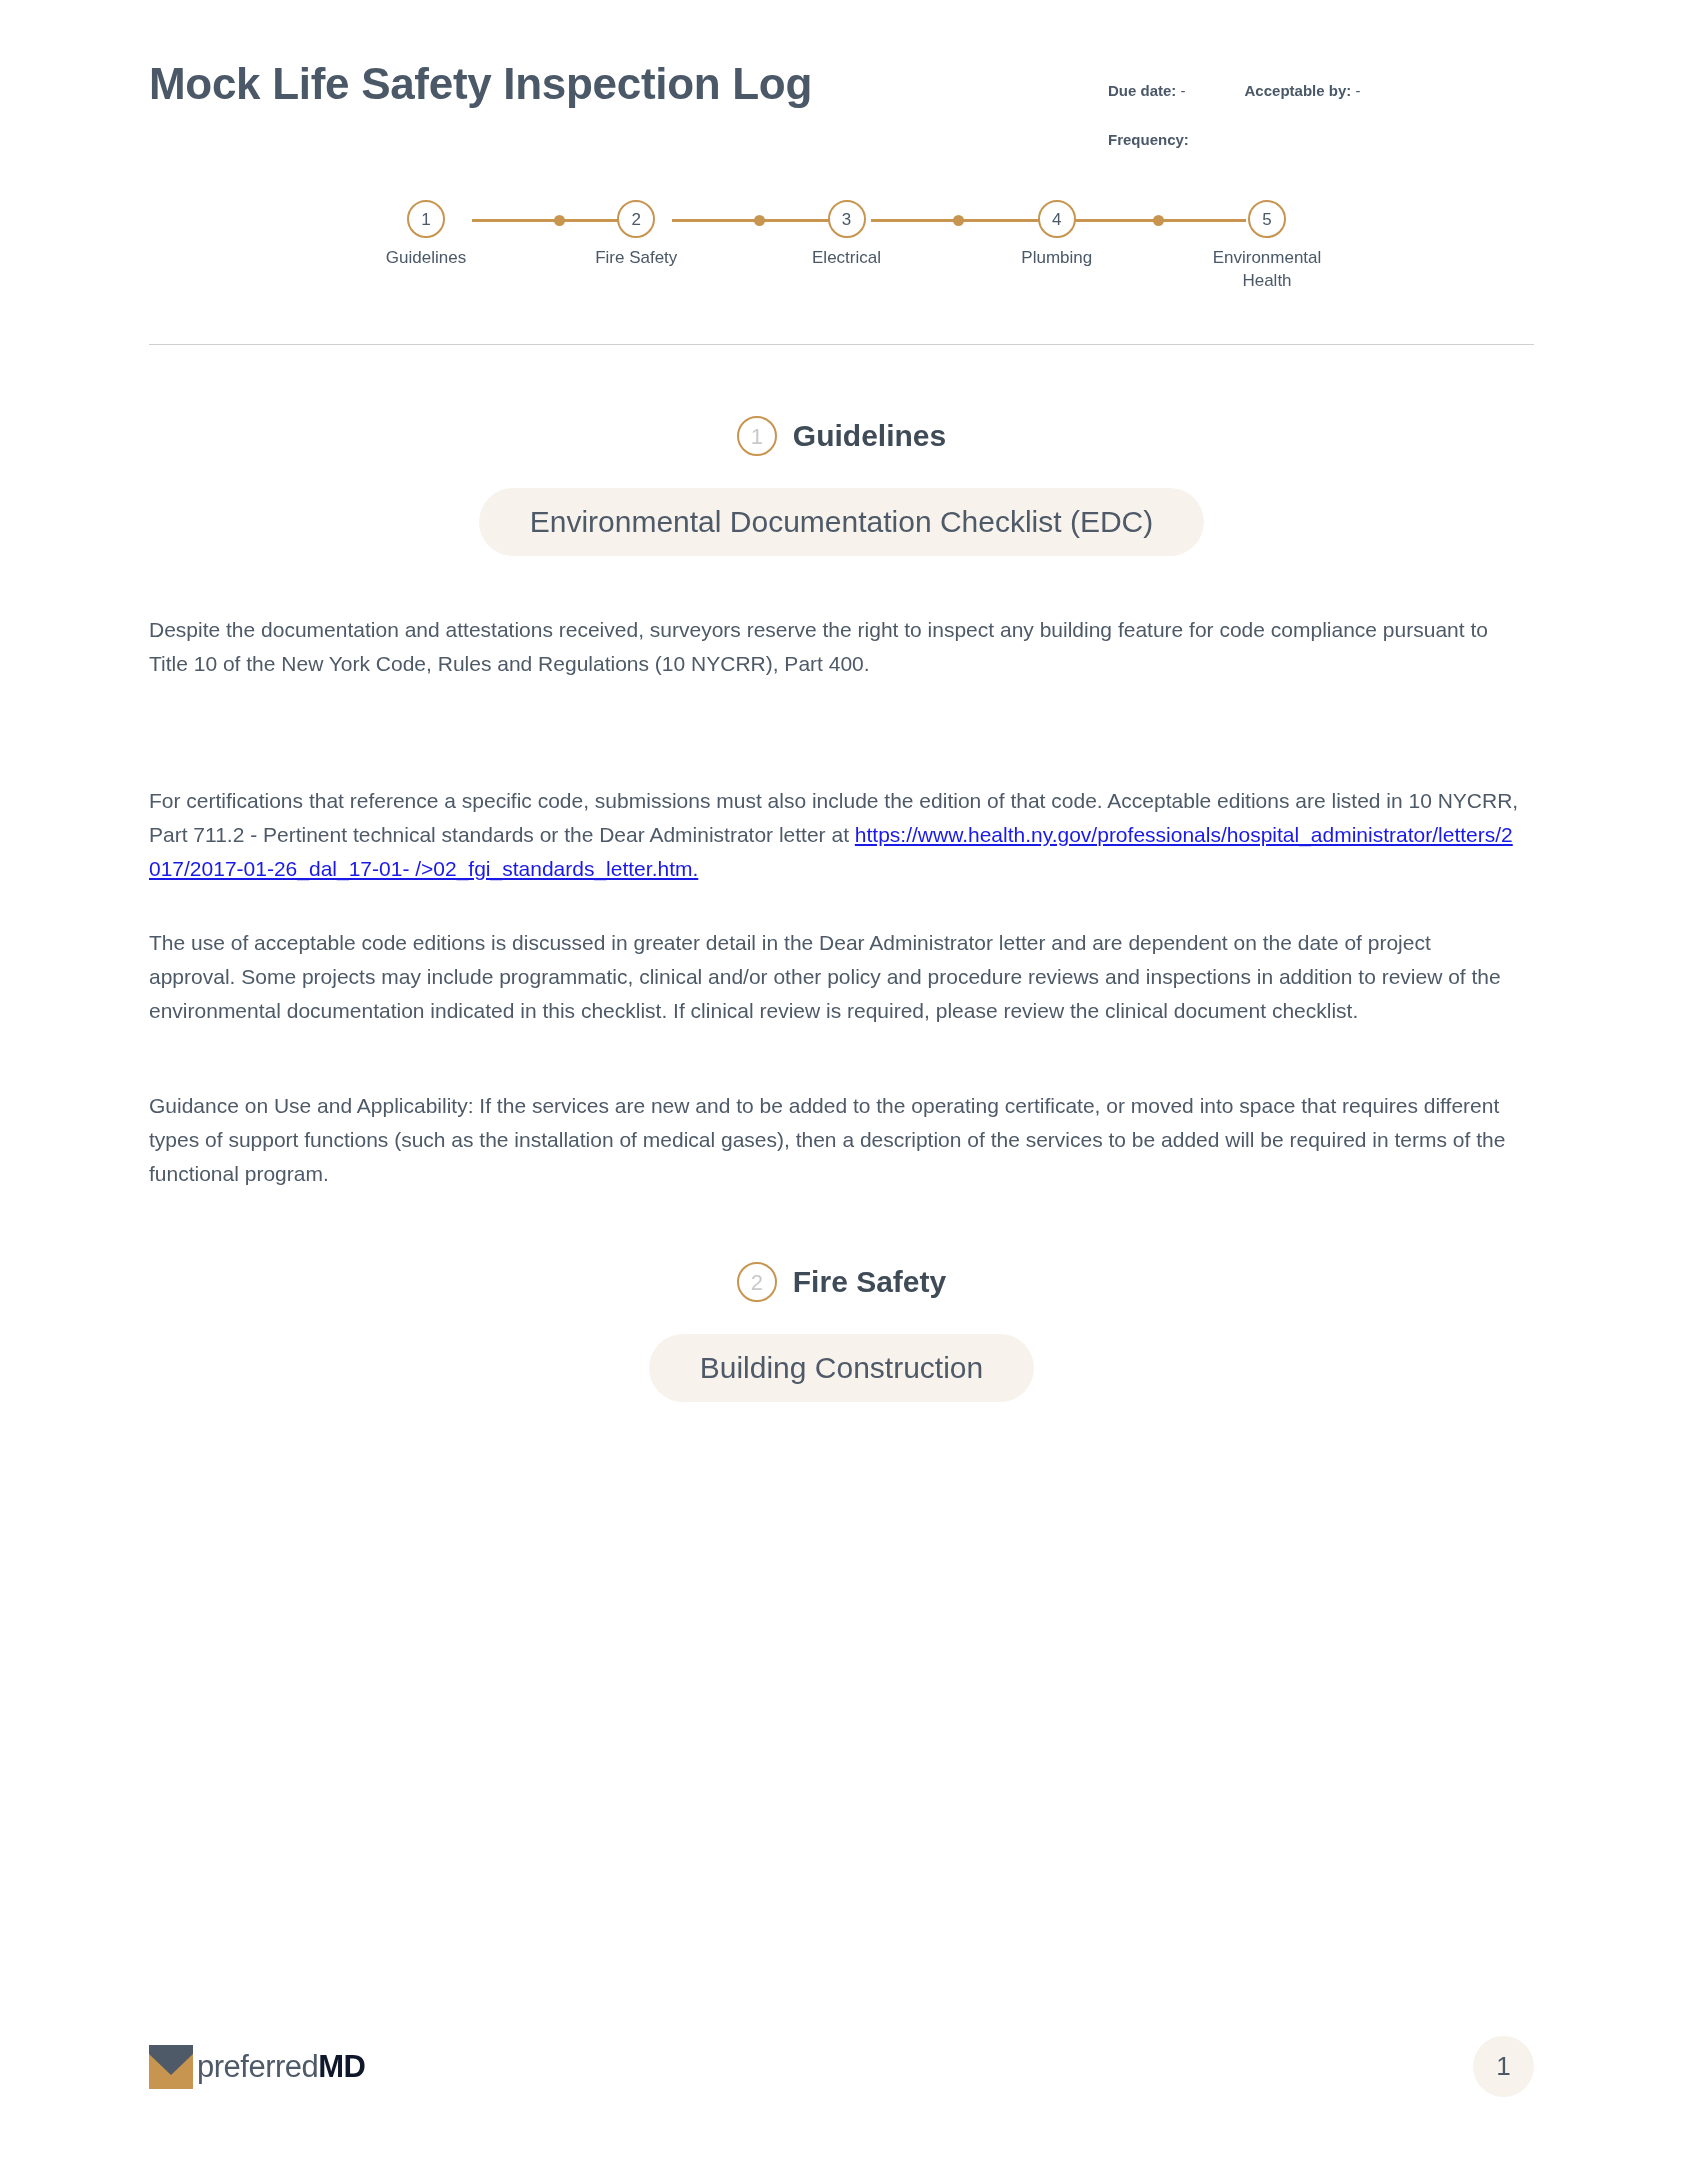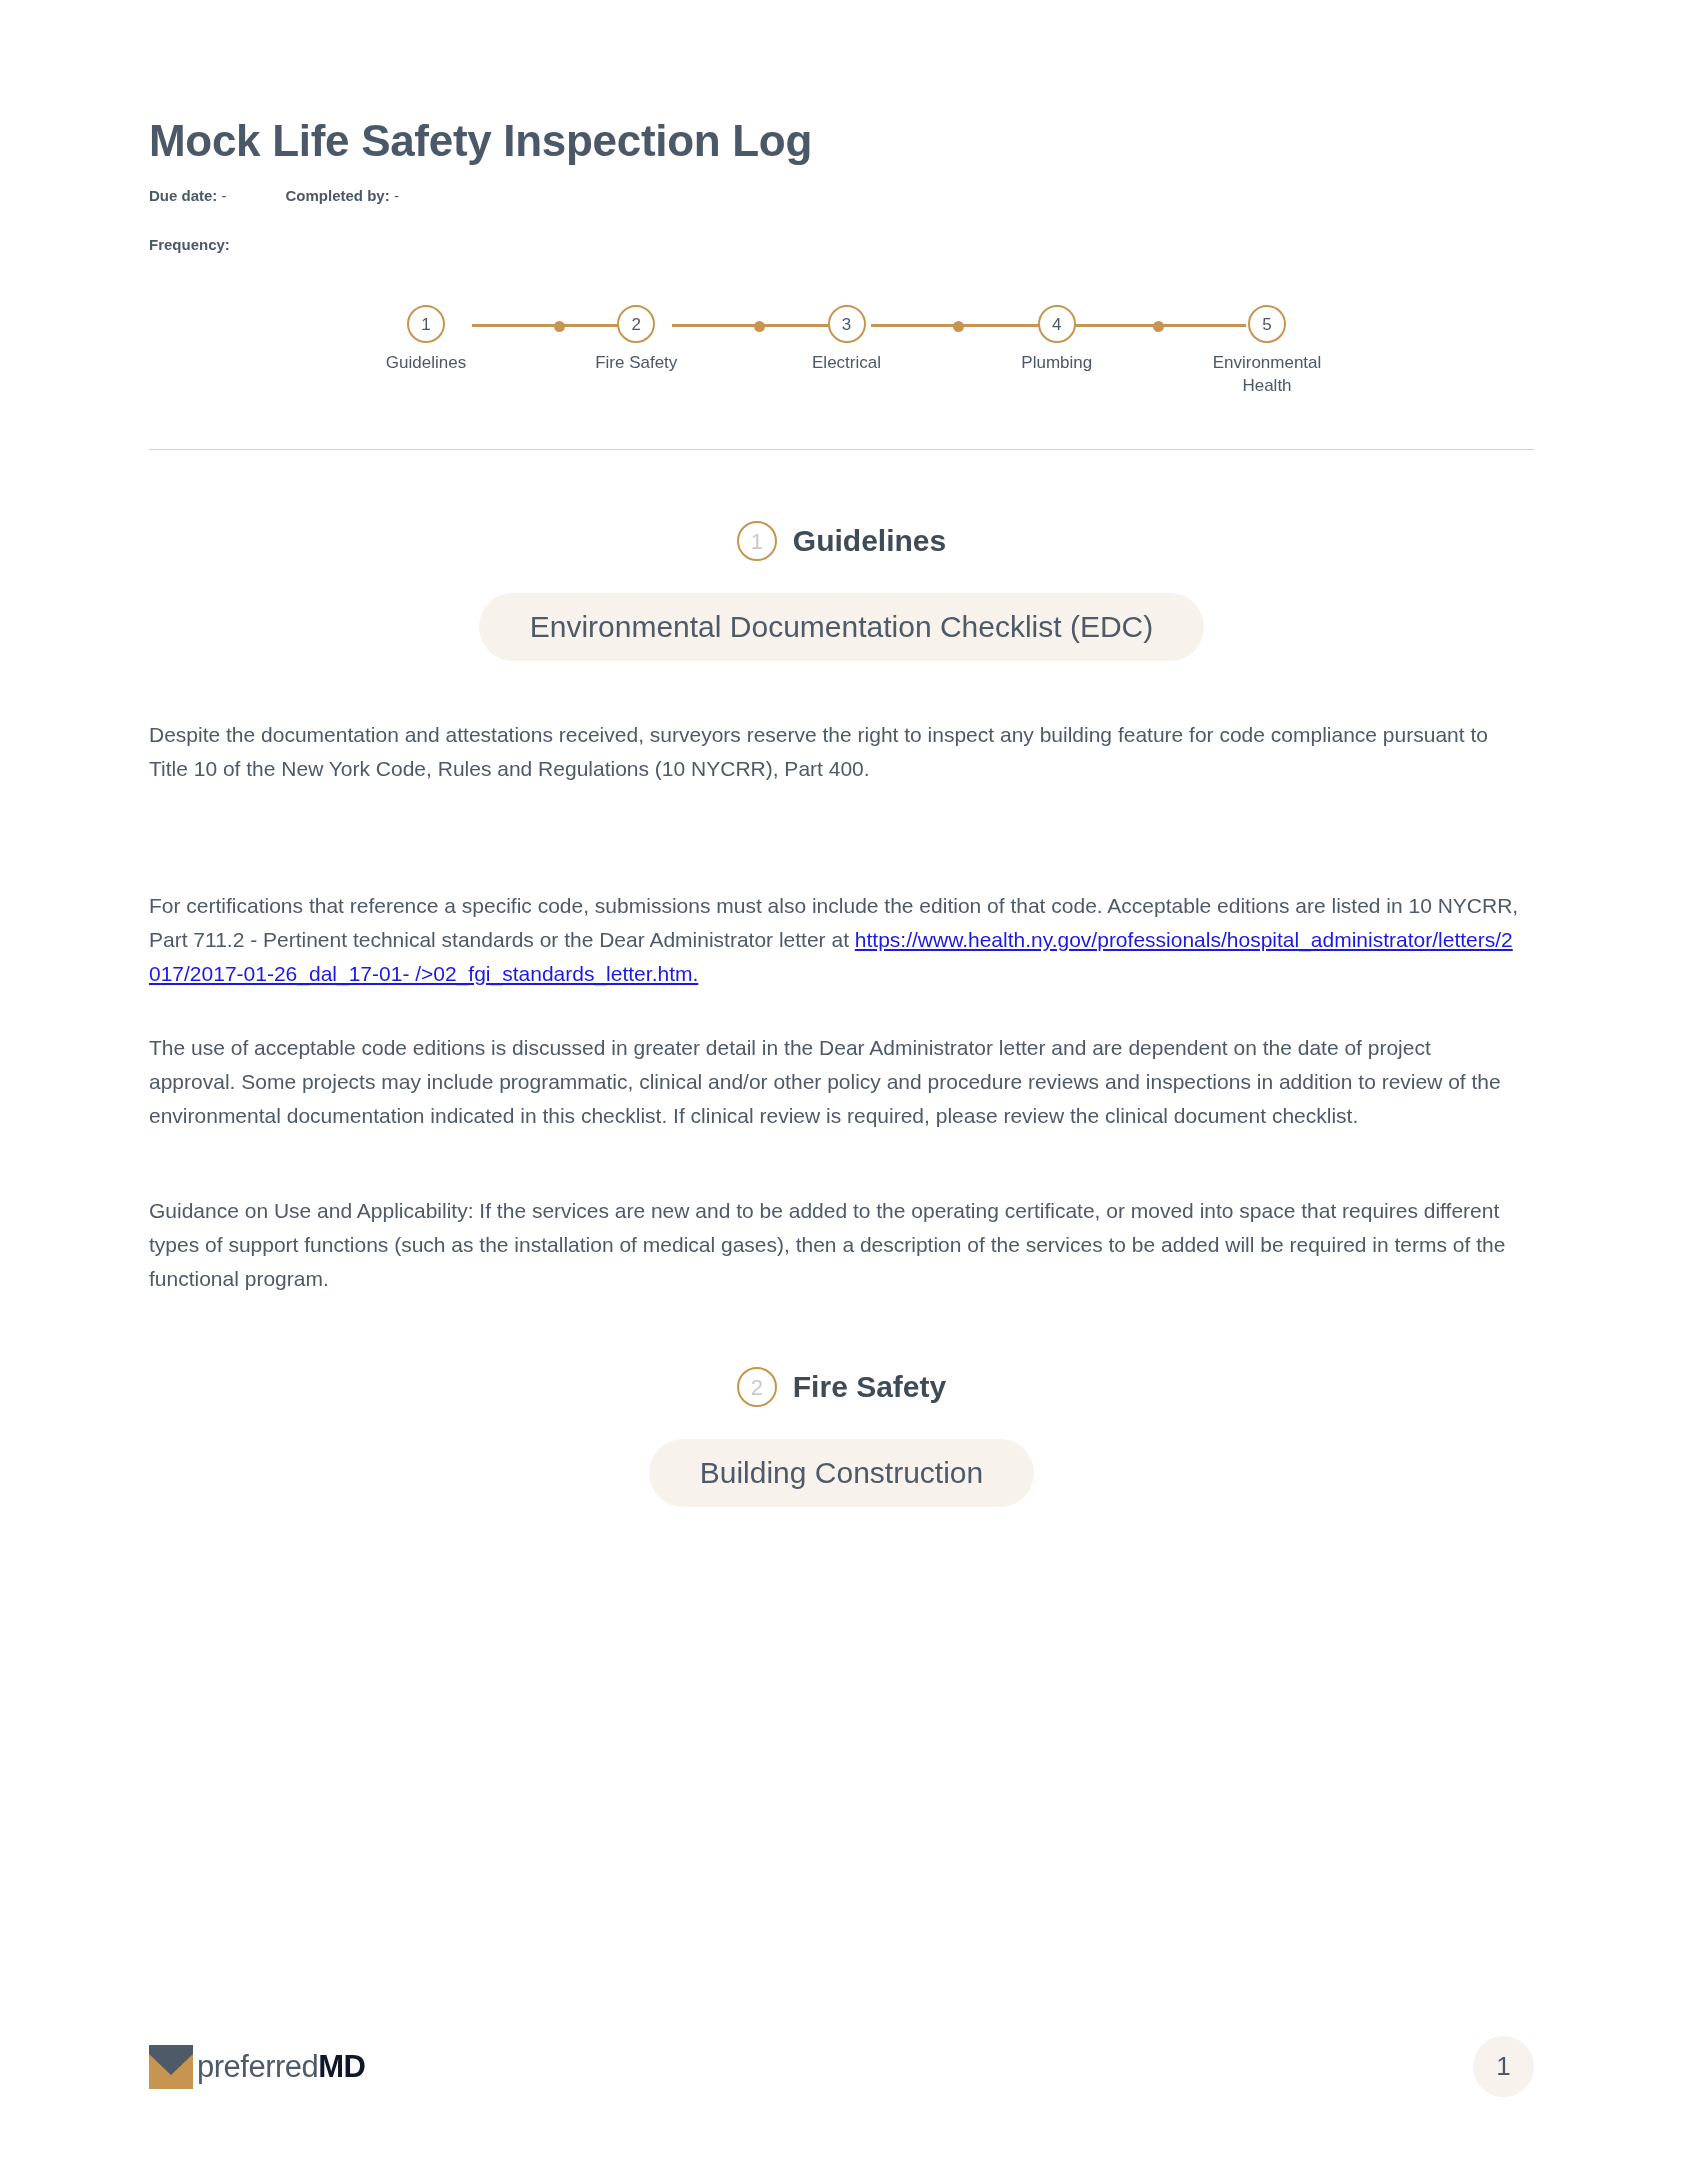--- a/index.html
+++ b/index.html
@@ -22,22 +22,21 @@
     height: 2178px;
     box-sizing: border-box;
     padding: 0 149px;
   }
 
   
   .header {
     display: flex;
     align-items: flex-start;
     justify-content: space-between;
-    padding-top: 117px;
-    flex-direction: column;
+    padding-top: 60px;
   }
   .doc-title {
     font-size: 44px;
     font-weight: bold;
     color: #4a5867;
     letter-spacing: -0.3px;
     line-height: 1.1;
     margin: 0;
     white-space: nowrap;
   }
@@ -232,21 +231,21 @@
   <div class="header">
     <h1 class="doc-title">Mock Life Safety Inspection Log</h1>
 
     <div class="meta">
       <div class="meta-row">
         <div class="meta-item">
           <span class="meta-label">Due date:</span>
           <span class="meta-value">-</span>
         </div>
         <div class="meta-item">
-          <span class="meta-label">Completed by:</span>
+          <span class="meta-label">Acceptable by:</span>
           <span class="meta-value">-</span>
         </div>
       </div>
       <div class="meta-row">
         <div class="meta-item">
           <span class="meta-label">Frequency:</span>
           <span class="meta-value"></span>
         </div>
       </div>
     </div>

